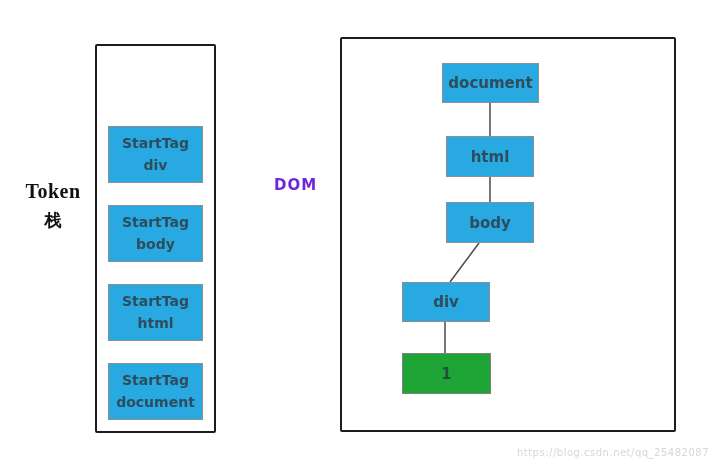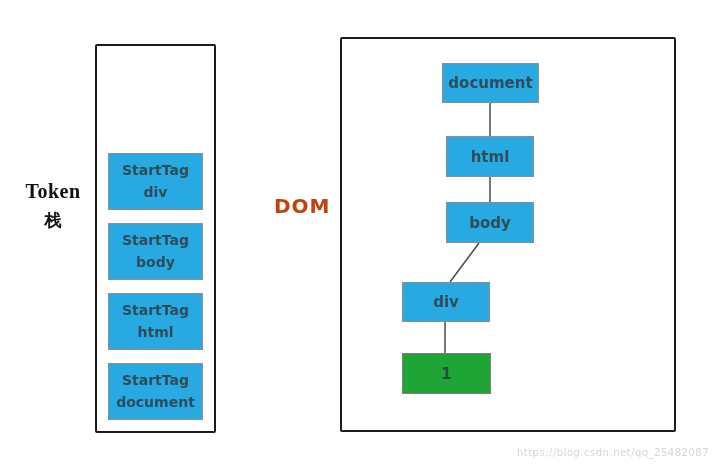--- a/index.html
+++ b/index.html
@@ -45,21 +45,21 @@
     height: 389px;
     border: 2px solid #1c1c1c;
     border-radius: 2px;
     background: #ffffff;
     box-sizing: border-box;
     display: flex;
     flex-direction: column;
     justify-content: flex-end;
     align-items: center;
     padding: 11px 4px;
-    gap: 13px;
+    gap: 22px;
   }
   .stack-box {
     width: 95px;
     height: 57px;
     background: #29a9e1;
     border: 1px solid #8f8f8f;
     box-sizing: border-box;
     display: flex;
     flex-direction: column;
     justify-content: center;
@@ -68,24 +68,24 @@
     font-size: 14px;
     font-weight: 700;
     line-height: 1.55;
     flex: 0 0 auto;
   }
 
   
   .dom-label {
     position: absolute;
     left: 274px;
-    top: 194px;
-    font-size: 20px;
+    top: 176px;
+    font-size: 15px;
     font-weight: 700;
-    color: #c2410c;
+    color: #6d28d9;
     letter-spacing: 1px;
   }
   .dom-container {
     position: absolute;
     left: 340px;
     top: 37px;
     width: 336px;
     height: 395px;
     border: 2px solid #1c1c1c;
     border-radius: 2px;

